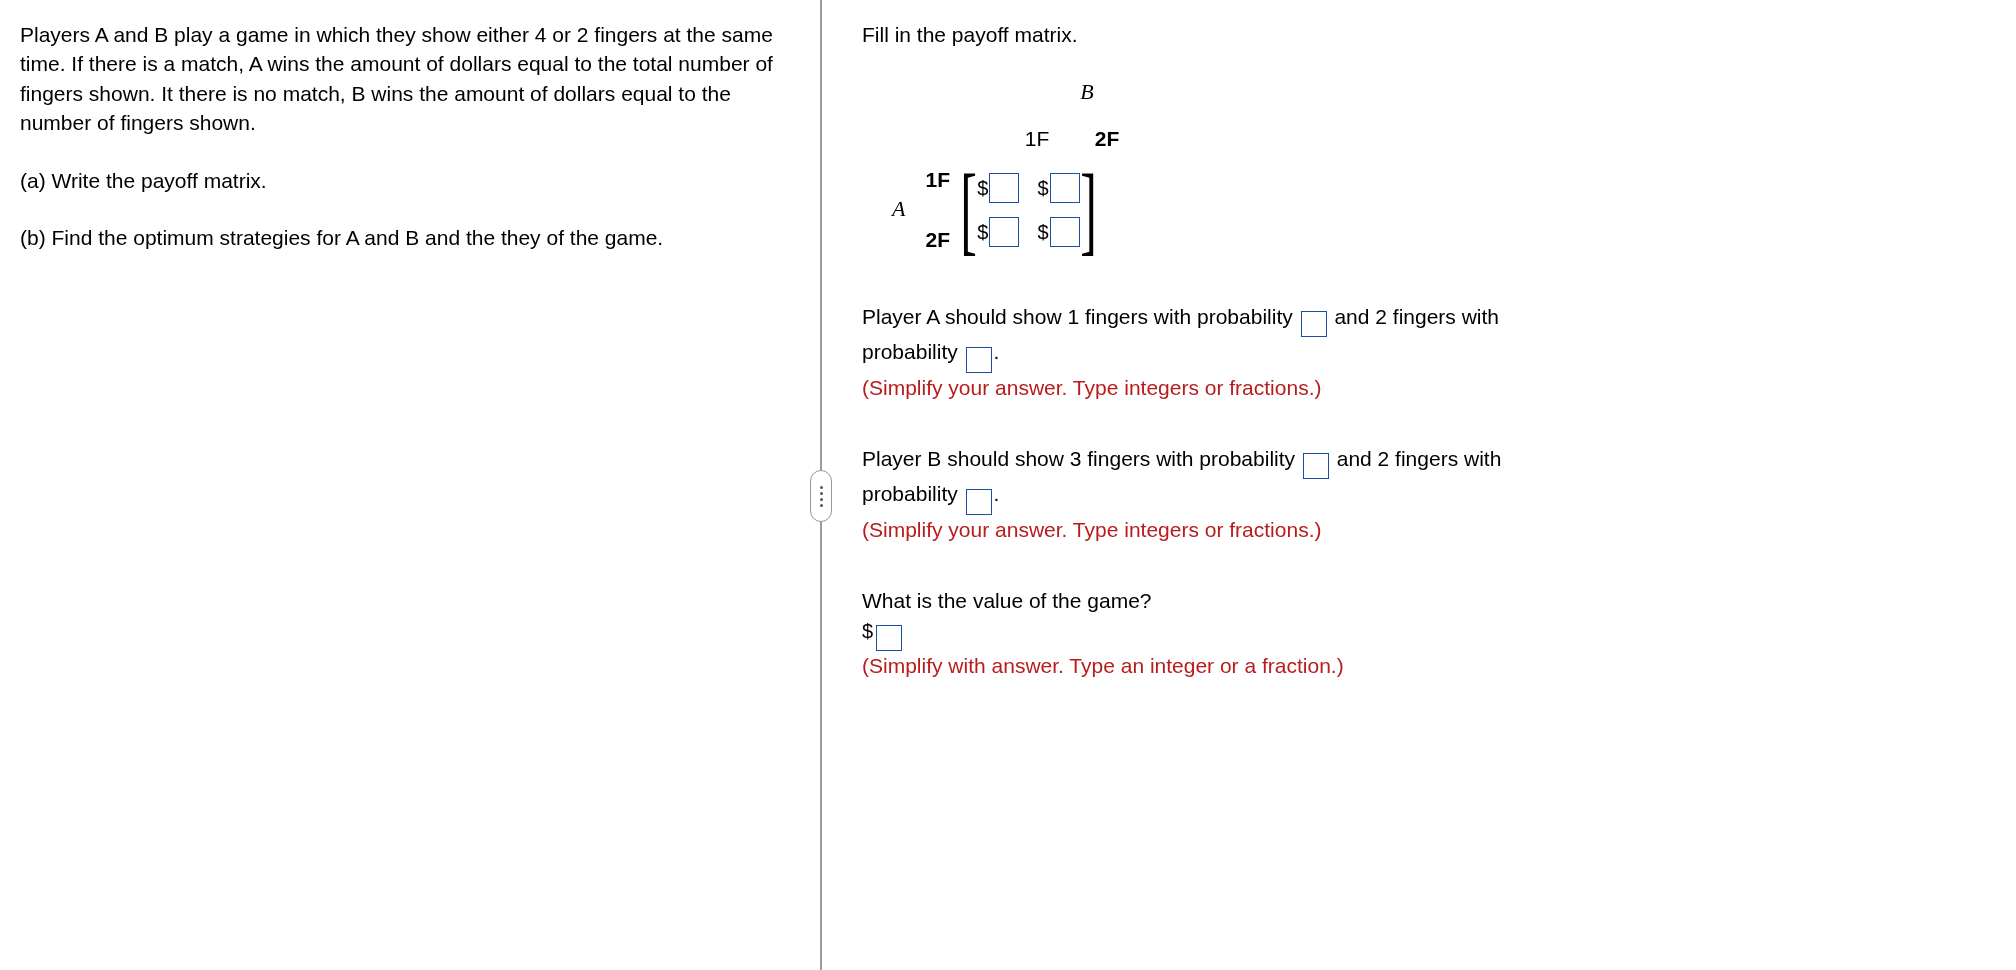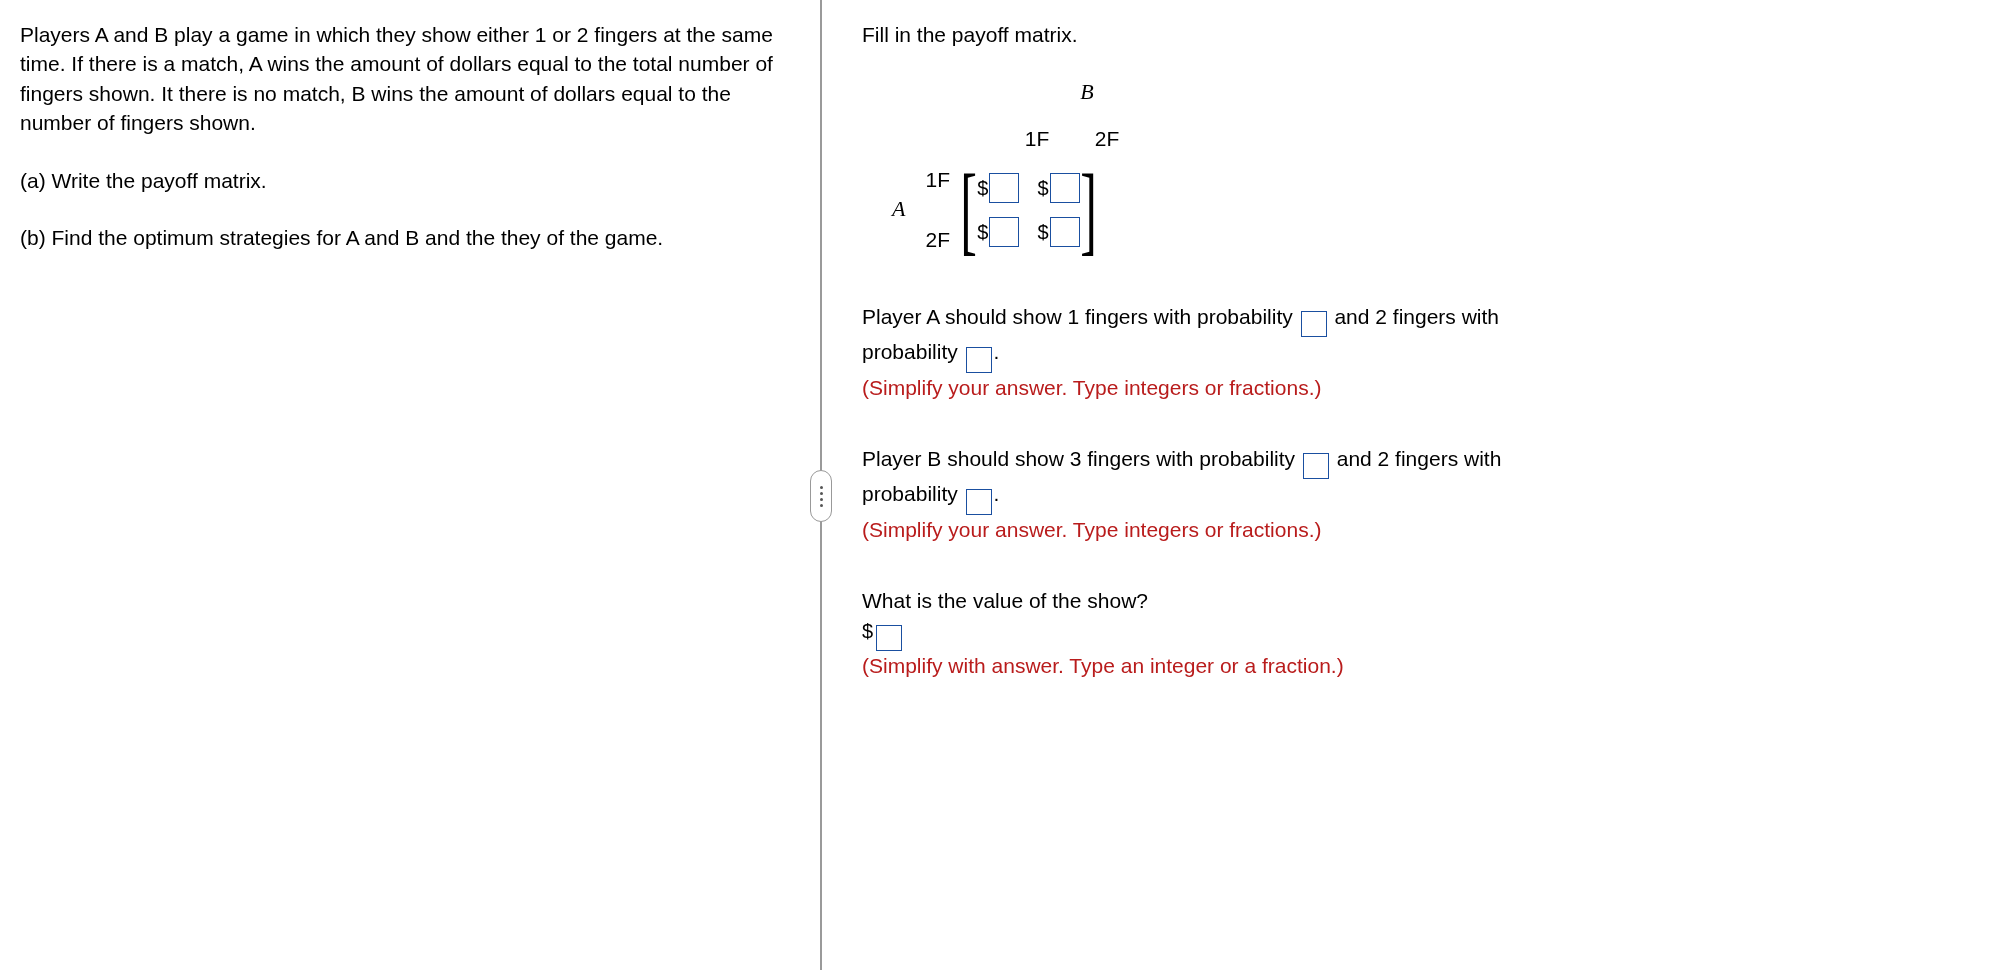--- a/index.html
+++ b/index.html
@@ -84,28 +84,28 @@
     background: #fff;
     display: inline-block;
     vertical-align: -6px;
     font-size: 18px;
     text-align: center;
     padding:0;
     margin: 0 2px;
   }
   .hint { color: #b91c1c; }
   .qblock { margin-bottom: 28px; margin-top: 42px; }
-  .bold { font-weight:400; }
+  .bold { font-weight:700; }
 </style>
 </head>
 <body>
 
 <div class="page">
   <div class="left">
-    <div class="para">Players A and B play a game in which they show either 1 or 2 fingers at the same time.  If there is a match, A wins the amount of dollars equal to the total number of fingers shown.  It there is no match, B wins the amount of dollars equal to the number of fingers shown.</div>
+    <div class="para">Players A and B play a game in which they show either 4 or 2 fingers at the same time.  If there is a match, A wins the amount of dollars equal to the total number of fingers shown.  It there is no match, B wins the amount of dollars equal to the number of fingers shown.</div>
     <div class="para">(a) Write the payoff matrix.</div>
     <div class="para">(b) Find the optimum strategies for A and B and the they of the game.</div>
   </div>
 
   <div class="divider">
     <div class="handle">
       <span></span>
         <span></span>
         <span></span>
         <span></span>
@@ -172,21 +172,21 @@
       <div>
         <span>Player B should show 3 fingers with probability </span><input class="inp-inline" style=""><span> and 2 fingers with</span>
       </div>
       <div>
         <span>probability </span><input class="inp-inline" style=""><span>.</span>
       </div>
       <div class="hint">(Simplify your answer. Type integers or fractions.)</div>
     </div>
 
     <div class="qblock">
-      <div>What is the value of the show?</div>
+      <div>What is the value of the game?</div>
       <div>
         <span class="dollar">$</span><input class="inp-inline" style="">
       </div>
       <div class="hint">(Simplify with answer. Type an integer or a fraction.)</div>
     </div>
 
   </div>
 </div>
 
 </body></html>

